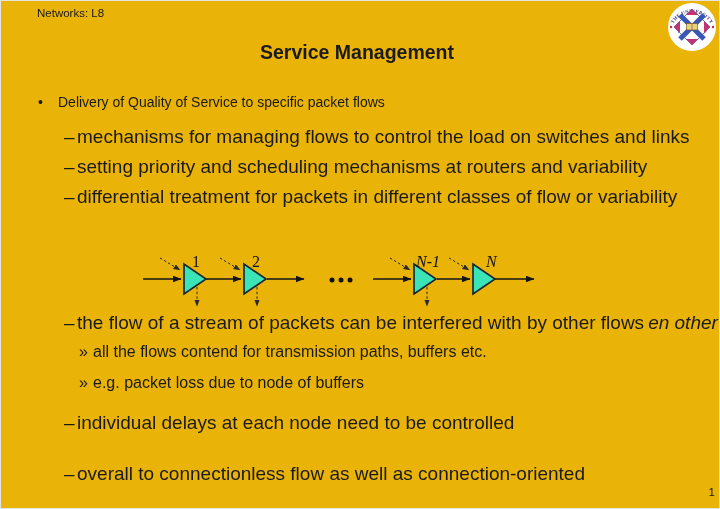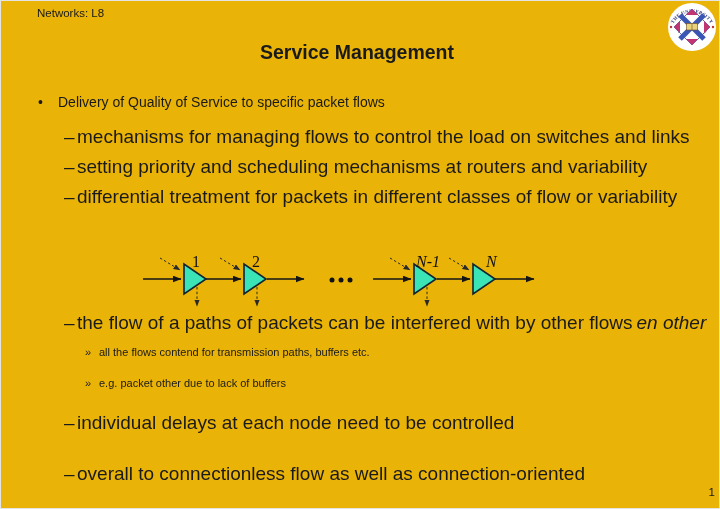--- a/index.html
+++ b/index.html
@@ -9,21 +9,21 @@
     font-family:"Liberation Sans",sans-serif;color:#1a1a1a;
   }
   .course{position:absolute;left:36px;top:5px;font-size:11.5px;line-height:14px;}
   .title{
     position:absolute;left:0;top:39px;width:712px;text-align:center;
     font-size:19.5px;font-weight:bold;line-height:24px;
   }
   .row{position:absolute;white-space:nowrap;line-height:20px;}
   .l1{left:37px;font-size:14px;}
   .l2{left:63px;font-size:19px;}
-  .l3{left:84px;font-size:11px;}
+  .l3{left:78px;font-size:16px;}
   .marker{display:inline-block;}
   .l1 .marker{width:20px;}
   .l2 .marker{width:13px;}
   .l3 .marker{width:14px;}
   .em{font-style:italic;margin-left:4px;}
   .pageno{position:absolute;left:698px;top:485px;width:16px;text-align:right;font-size:11.5px;}
   svg text.nodelbl{font-family:"Liberation Serif",serif;font-size:16px;fill:#111;}
   svg text.it{font-style:italic;}
   svg .main{stroke:#141414;stroke-width:1.5;fill:none;}
   svg .dash{stroke:#2a2a2a;stroke-width:1;fill:none;stroke-dasharray:2.5 2.2;}
@@ -119,20 +119,20 @@
     <text class="nodelbl it" x="415" y="266">N-1</text>
     <text class="nodelbl it" x="485" y="266">N</text>
 
     <g fill="#111">
       <circle cx="331" cy="279" r="2.5"></circle>
       <circle cx="340" cy="279" r="2.5"></circle>
       <circle cx="349" cy="279" r="2.5"></circle>
     </g>
   </svg>
 
-  <div class="row l2" style="top:312px"><span class="marker">–</span><span>the flow of a paths of packets can be interfered with by other flows</span><span class="em">en other</span></div>
+  <div class="row l2" style="top:312px"><span class="marker">–</span><span>the flow of a stream of packets can be interfered with by other flows</span><span class="em">en other</span></div>
   <div class="row l3" style="top:341px"><span class="marker">»</span><span>all the flows contend for transmission paths, buffers etc.</span></div>
-  <div class="row l3" style="top:372px"><span class="marker">»</span><span>e.g. packet other due to lack of buffers</span></div>
+  <div class="row l3" style="top:372px"><span class="marker">»</span><span>e.g. packet loss due to node of buffers</span></div>
   <div class="row l2" style="top:412px"><span class="marker">–</span><span>individual delays at each node need to be controlled</span></div>
   <div class="row l2" style="top:463px"><span class="marker">–</span><span>overall to connectionless flow as well as connection-oriented</span></div>
 
   <div class="pageno">1</div>
 </div>
 
 </body></html>

